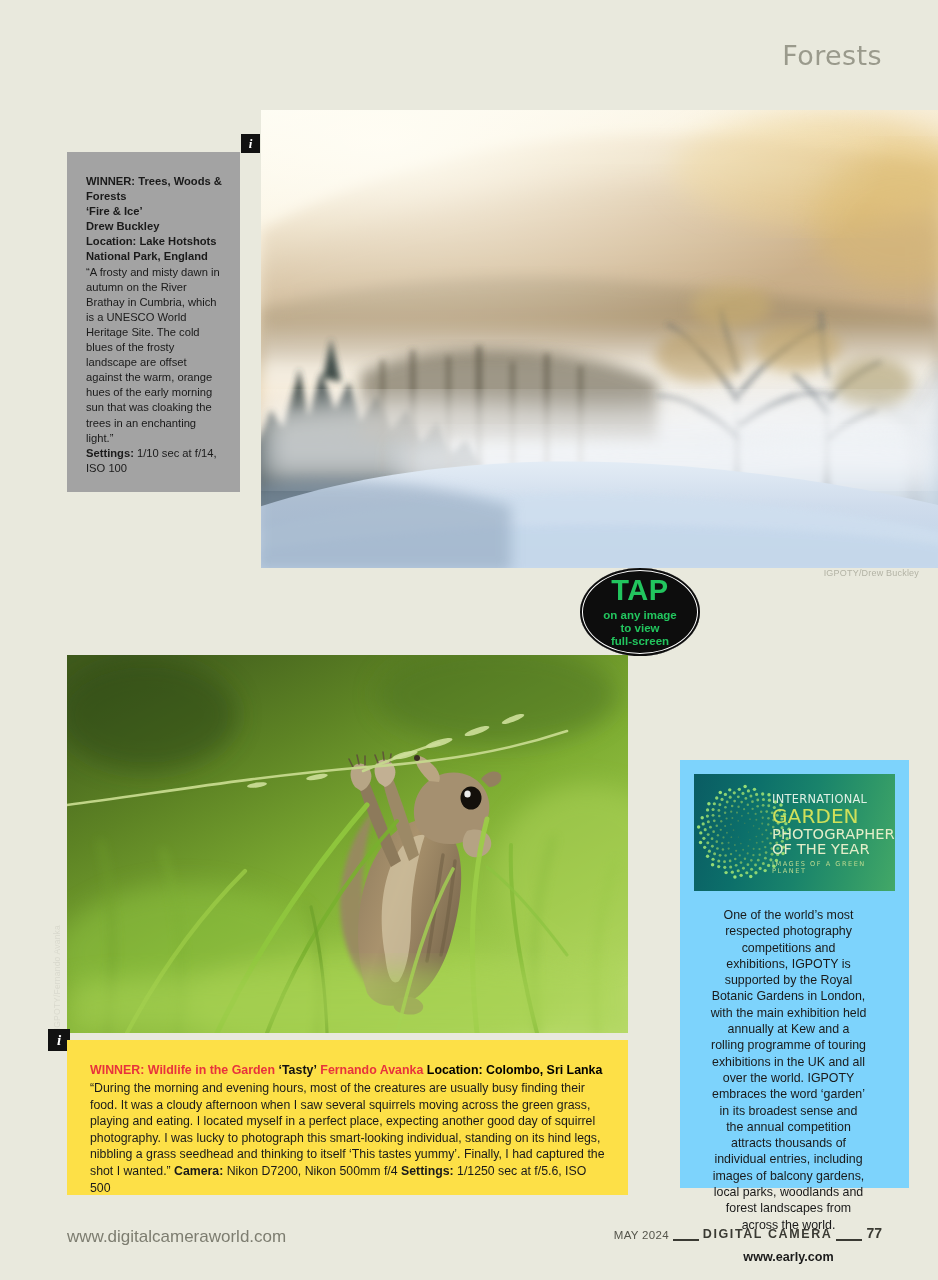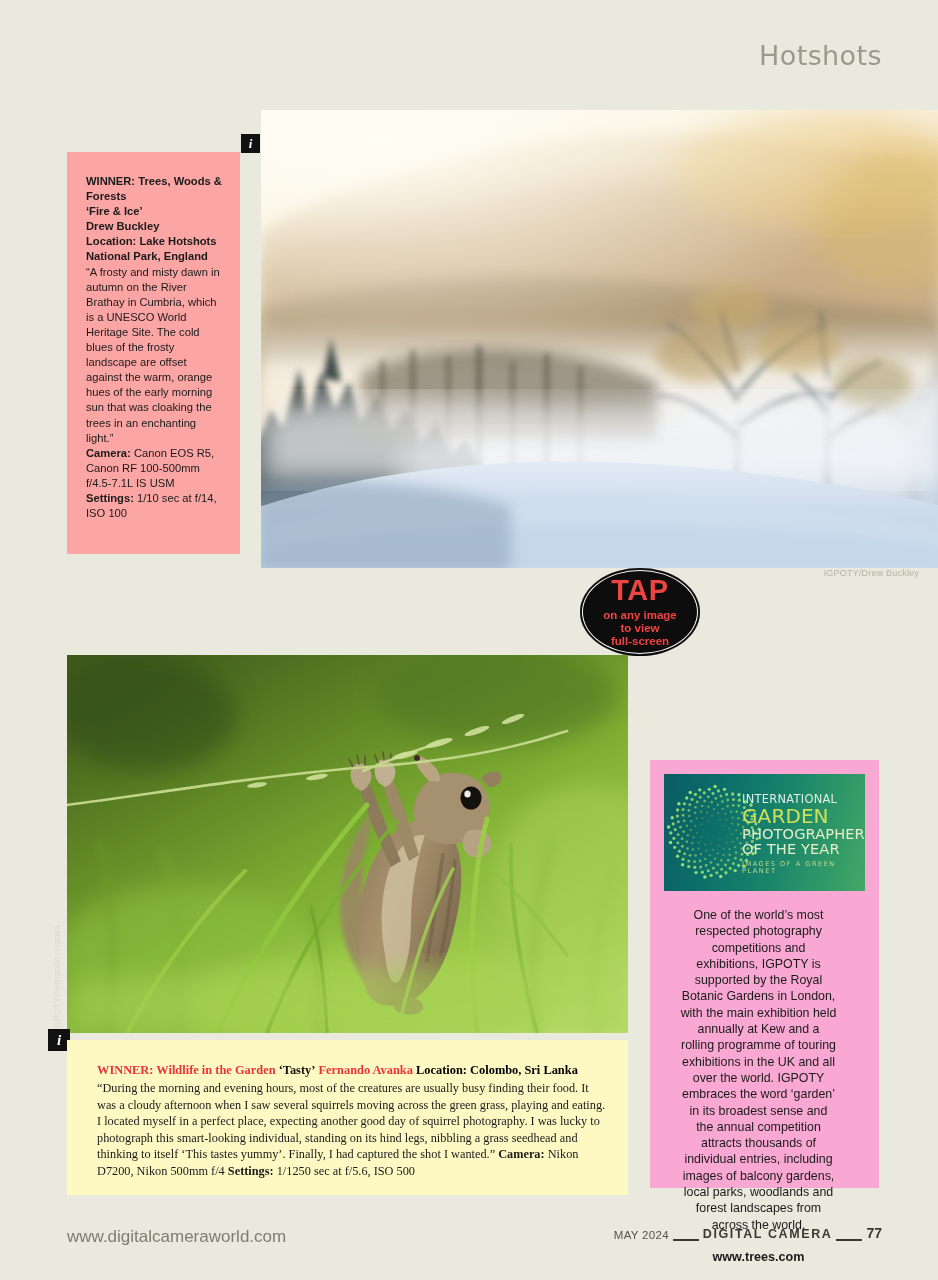--- a/index.html
+++ b/index.html
@@ -32,22 +32,22 @@
   .hero svg { display:block; width:100%; height:100%; }
 
   .hero-credit {
     position:absolute; right:19px; top:568px;
     font-size:9px; color:#b3b3a5; letter-spacing:.2px;
     font-family:"Liberation Sans", sans-serif;
   }
 
   
   .cap-top {
-    position:absolute; left:67px; top:152px; width:173px; height:402px;
-    background:#fca5a5;
+    position:absolute; left:67px; top:152px; width:173px; height:340px;
+    background:#a3a3a3;
     padding:22px 17px 10px 19px;
   }
   .cap-top .line { font-size:11.2px; line-height:15.1px; color:#1a1a1a; }
   .cap-top b { font-weight:700; }
   .red { color:#e8333c; font-weight:700; }
   .blk-b { color:#111; font-weight:700; }
 
   
   .ibadge {
     position:absolute; background:#111; color:#fff;
@@ -57,21 +57,21 @@
   }
   #ibadge-top { left:241px; top:134px; width:19px; height:19px; font-size:13px; }
   #ibadge-bot { left:48px; top:1029px; width:22px; height:22px; font-size:15px; }
 
   
   .tap {
     position:absolute; left:580px; top:568px; width:120px; height:88px;
     border-radius:50%;
     background:#0d0d0d;
     box-shadow: inset 0 0 0 2px #0d0d0d, inset 0 0 0 3px #ffffff;
-    color:#ef4444; text-align:center;
+    color:#22c55e; text-align:center;
     display:flex; flex-direction:column; align-items:center; justify-content:center;
     line-height:1;
     overflow:hidden;
   }
   .tap .t1 { font-size:29px; font-weight:700; letter-spacing:.5px; }
   .tap .t2 { font-size:11.5px; font-weight:700; margin-top:4px; line-height:13px; }
 
   
   .photo2 {
     position:absolute; left:67px; top:655px; width:561px; height:378px;
@@ -81,29 +81,29 @@
   .photo2-credit {
     position:absolute; left:52px; top:925px;
     font-size:8.5px; color:#d9d9cd; letter-spacing:.2px;
     writing-mode: vertical-rl; transform: rotate(180deg);
     white-space:nowrap;
   }
 
   
   .cap-bot {
     position:absolute; left:67px; top:1040px; width:561px; height:155px;
-    background:#fef9c3; padding:22px 20px 12px 30px;font-family:Liberation Serif, serif;
+    background:#fde047; padding:22px 20px 12px 23px;
   }
   .cap-bot .hl { font-size:12.4px; line-height:17px; margin-bottom:1px; }
   .cap-bot .bd { font-size:12.3px; line-height:16.6px; color:#1a1a1a; }
 
   
   .side {
-    position:absolute; left:650px; top:760px; width:229px; height:428px;
-    background:#f9a8d4; padding:12px 26px 14px 14px;
+    position:absolute; left:680px; top:760px; width:229px; height:428px;
+    background:#7dd3fc; padding:12px 26px 14px 14px;
     text-align:center;
   }
   .logo {
     width:201px; height:117px; margin:2px auto 0;
     background: linear-gradient(105deg,#0a5c63 0%,#0c6f6a 28%,#19836b 55%,#2d9668 78%,#43a867 100%);
     position:relative; overflow:hidden;
   }
   .logo svg { position:absolute; left:0; top:0; width:100%; height:100%; }
   .logo .txt {
     position:absolute; left:78px; top:20px; right:5px; text-align:left;
@@ -135,21 +135,21 @@
   .ft-right .rule { display:inline-block; width:26px; height:2px; background:#3a3a33; }
   .ft-right .mag { font-weight:700; letter-spacing:1.6px; font-size:12.5px; }
   .ft-right .pg { font-weight:700; font-size:14px; }
   .ft-right .mon { letter-spacing:.3px; color:#55554b; }
 </style>
 </head>
 <body>
 
 <div class="page">
 
-  <div class="hdr">Hotshots</div>
+  <div class="hdr">Forests</div>
 
   <div class="hero">
     <svg viewBox="0 0 677 458" preserveAspectRatio="none">
       <defs>
         <linearGradient id="skyG" x1="0" y1="0" x2="0.25" y2="1">
           <stop offset="0" stop-color="#fdfbf2"></stop>
           <stop offset="0.30" stop-color="#f6ead1"></stop>
           <stop offset="0.58" stop-color="#e6d2b0"></stop>
           <stop offset="0.80" stop-color="#cfd4d9"></stop>
           <stop offset="1" stop-color="#b9cada"></stop>
@@ -267,24 +267,20 @@
 
   <div class="cap-top">
     <div class="line red">WINNER: Trees, Woods &amp; Forests</div>
     <div class="line blk-b">‘Fire &amp; Ice’</div>
     <div class="line red">Drew Buckley</div>
     <div class="line">
       <b>Location:</b>
       <b>Lake Hotshots National Park, England</b>
     </div>
     <div class="line">“A frosty and misty dawn in autumn on the River Brathay in Cumbria, which is a UNESCO World Heritage Site. The cold blues of the frosty landscape are offset against the warm, orange hues of the early morning sun that was cloaking the trees in an enchanting light.”</div>
-    <div class="line">
-      <b>Camera:</b>
-      <span>Canon EOS R5, Canon RF 100-500mm f/4.5-7.1L IS USM</span>
-    </div>
     <div class="line">
       <b>Settings:</b>
       <span>1/10 sec at f/14, ISO 100</span>
     </div>
   </div>
 
   <div class="tap">
     <div class="t1">TAP</div>
     <div class="t2">
       <div>on any image</div>
@@ -626,21 +622,21 @@
       </svg>
       <div class="txt">
         <div class="l1">INTERNATIONAL</div>
         <div class="l2">GARDEN</div>
         <div class="l3">PHOTOGRAPHER</div>
         <div class="l4">OF THE YEAR</div>
         <div class="l5">IMAGES OF A GREEN PLANET</div>
       </div>
     </div>
     <p>One of the world’s most respected photography competitions and exhibitions, IGPOTY is supported by the Royal Botanic Gardens in London, with the main exhibition held annually at Kew and a rolling programme of touring exhibitions in the UK and all over the world. IGPOTY embraces the word ‘garden’ in its broadest sense and the annual competition attracts thousands of individual entries, including images of balcony gardens, local parks, woodlands and forest landscapes from across the world.</p>
-    <p class="url">www.trees.com</p>
+    <p class="url">www.early.com</p>
   </div>
 
   <div class="ft-left">www.digitalcameraworld.com</div>
   <div class="ft-right">
     <span class="mon">MAY 2024</span>
     <span class="rule"></span>
     <span class="mag">DIGITAL CAMERA</span>
     <span class="rule"></span>
     <span class="pg">77</span>
   </div>

